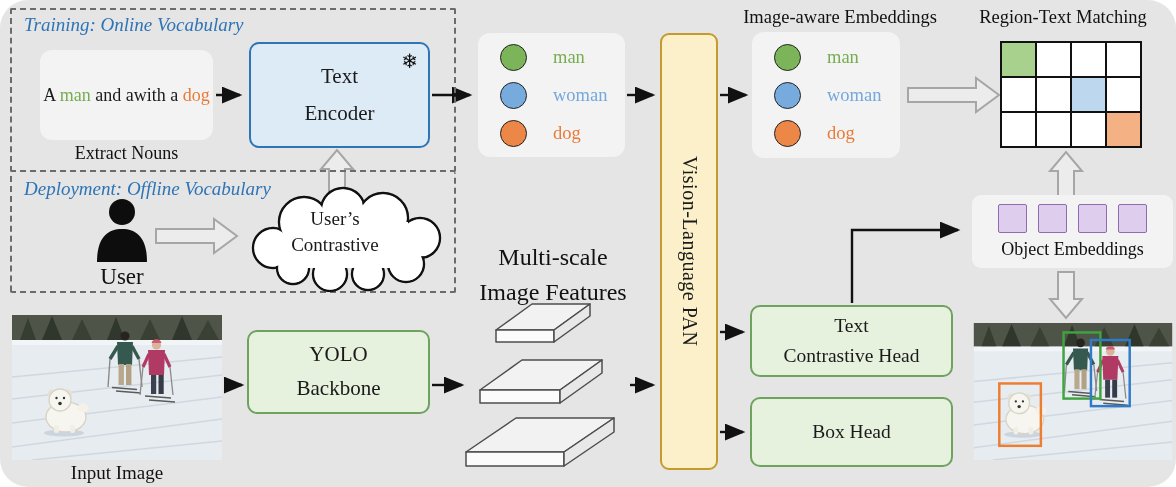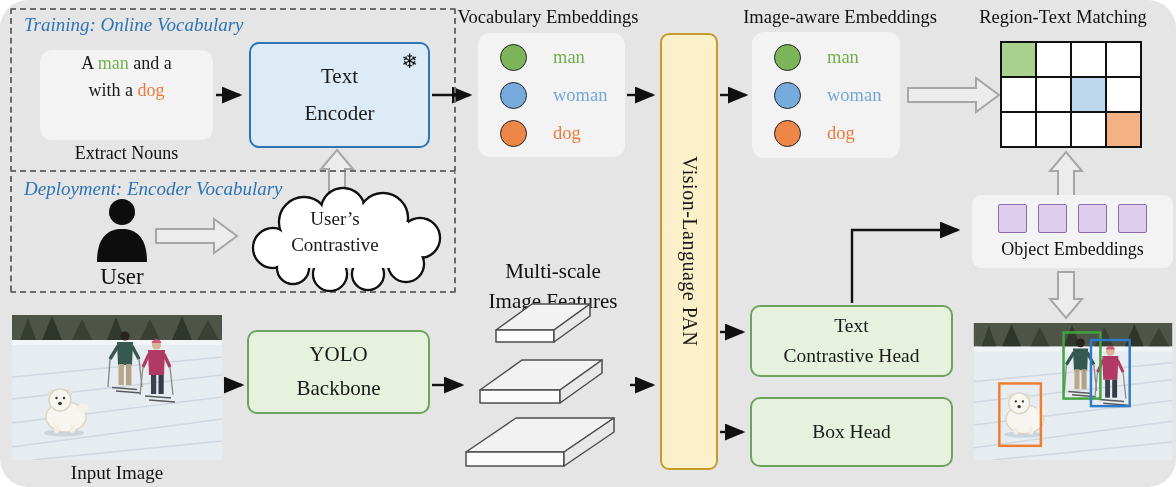--- a/index.html
+++ b/index.html
@@ -4,21 +4,21 @@
 <style>
   html,body{margin:0;padding:0;background:#fff;}
   .canvas{position:relative;width:1176px;height:487px;background:#e5e5e5;
           font-family:"Liberation Serif",serif;color:#1a1a1a;overflow:hidden;border-radius:28px;}
   .abs{position:absolute;box-sizing:border-box;}
   .overlay{position:absolute;left:0;top:0;z-index:0;}
   .z1{z-index:1;}
   .dash-box{border:2px dashed #6b6b6b;border-radius:2px;background:transparent;}
   .dash-label{font-style:italic;font-size:19px;color:#2E74B5;}
   .gray-round{background:#F3F3F3;border-radius:12px;}
-  .sentence{display:flex;flex-direction:column;align-items:center;
+  .sentence{display:flex;flex-direction:row;justify-content:center;align-items:center;
             font-size:18px;line-height:1.5;text-align:center;}
   .cap{text-align:center;font-size:18px;color:#111;}
   .title{text-align:center;font-size:18.5px;color:#111;white-space:nowrap;}
   .blue-box{background:#DDEBF7;border:2px solid #2E75B6;border-radius:10px;
             display:flex;flex-direction:column;justify-content:center;align-items:center;
             font-size:21px;line-height:1.75;}
   .green-box{background:#E6F1DE;border:2px solid #6FA25F;border-radius:10px;
              display:flex;flex-direction:column;justify-content:center;align-items:center;
              font-size:20px;line-height:1.6;}
   .pan-box{background:#FBF0C9;border:2px solid #C49B2C;border-radius:9px;
@@ -144,21 +144,21 @@
     </div>
   <div class="abs cap z1" style="left:40px;top:143px;width:173px;">Extract Nouns</div>
 
   <div class="abs blue-box z1" style="left:249px;top:42px;width:181px;height:106px;">
     <span class="snow">❄</span>
     <div>Text</div>
     <div>Encoder</div>
   </div>
 
   <div class="abs dash-box z1" style="left:10px;top:172px;width:446px;height:121px;border-top:none;"></div>
-  <div class="abs dash-label z1" style="left:24px;top:178px;">Deployment: Encoder Vocabulary</div>
+  <div class="abs dash-label z1" style="left:24px;top:178px;">Deployment: Offline Vocabulary</div>
 
   <svg class="abs z1" style="left:94px;top:198px;" width="56" height="64" viewBox="0 0 56 64">
     <circle cx="28" cy="14" r="13" fill="#0d0d0d"></circle>
     <path d="M3,64 C3,40 13,31 28,31 C43,31 53,40 53,64 Z" fill="#0d0d0d"></path>
   </svg>
   <div class="abs cap z1" style="left:86px;top:264px;width:72px;font-size:23px;">User</div>
 
   <svg class="abs z1" style="left:238px;top:186px;" width="218" height="106" viewBox="0 0 218 106">
     <g fill="#fff" stroke="#111" stroke-width="2.4">
       <circle cx="35" cy="62" r="20"></circle>
@@ -182,21 +182,20 @@
         <circle cx="92" cy="88" r="15.5"></circle>
       <circle cx="55" cy="82" r="14.5"></circle>
       <rect x="50" y="36" width="120" height="46"></rect>
     </g>
   </svg>
   <div class="abs cloud-text z1" style="left:250px;top:206px;width:170px;">
     <div>User’s</div>
     <div>Contrastive</div>
   </div>
 
-  <div class="abs title z1" style="left:450px;top:7px;width:196px;">Vocabulary Embeddings</div>
   <div class="abs gray-round z1" style="left:478px;top:33px;width:147px;height:124px;">
     <div class="embed-list" id="vocab-list">
         <div class="embed-row">
           <span class="embed-dot" style="background: rgb(124, 180, 90);"></span>
           <span class="embed-lbl" style="color: rgb(118, 173, 79);">man</span>
         </div>
         <div class="embed-row">
           <span class="embed-dot" style="background: rgb(119, 171, 222);"></span>
           <span class="embed-lbl" style="color: rgb(116, 167, 220);">woman</span>
         </div>
@@ -248,21 +247,21 @@
   <div class="abs obj-box z1" style="left:972px;top:195px;width:201px;height:73px;">
     <div class="sq-row" id="obj-squares">
         <div class="sq" style="background: rgb(222, 205, 236); border-color: rgb(140, 109, 176);"></div>
         <div class="sq" style="background: rgb(222, 205, 236); border-color: rgb(140, 109, 176);"></div>
         <div class="sq" style="background: rgb(222, 205, 236); border-color: rgb(140, 109, 176);"></div>
         <div class="sq" style="background: rgb(222, 205, 236); border-color: rgb(140, 109, 176);"></div>
       </div>
     <div class="cap" style="font-size:18px;">Object Embeddings</div>
   </div>
 
-  <div class="abs cap z1" style="left:468px;top:256px;width:170px;font-size:21px;line-height:1.45;">
+  <div class="abs cap z1" style="left:468px;top:240px;width:170px;font-size:24px;line-height:1.45;">
     <div>Multi-scale</div>
     <div>Image Features</div>
   </div>
   <svg class="abs z1" style="left:458px;top:292px;" width="200" height="195" viewBox="0 0 200 195">
     <g stroke="#4d4d4d" stroke-width="1.5" stroke-linejoin="round">
       <polygon points="38,38 74,12 132,12 96,38" fill="#f2f2f2"></polygon>
       <polygon points="38,38 96,38 96,50 38,50" fill="#fbfbfb"></polygon>
       <polygon points="96,38 132,12 132,24 96,50" fill="#e8e8e8"></polygon>
       <polygon points="22,98 64,68 144,68 102,98" fill="#f2f2f2"></polygon>
       <polygon points="22,98 102,98 102,111 22,111" fill="#fbfbfb"></polygon>

